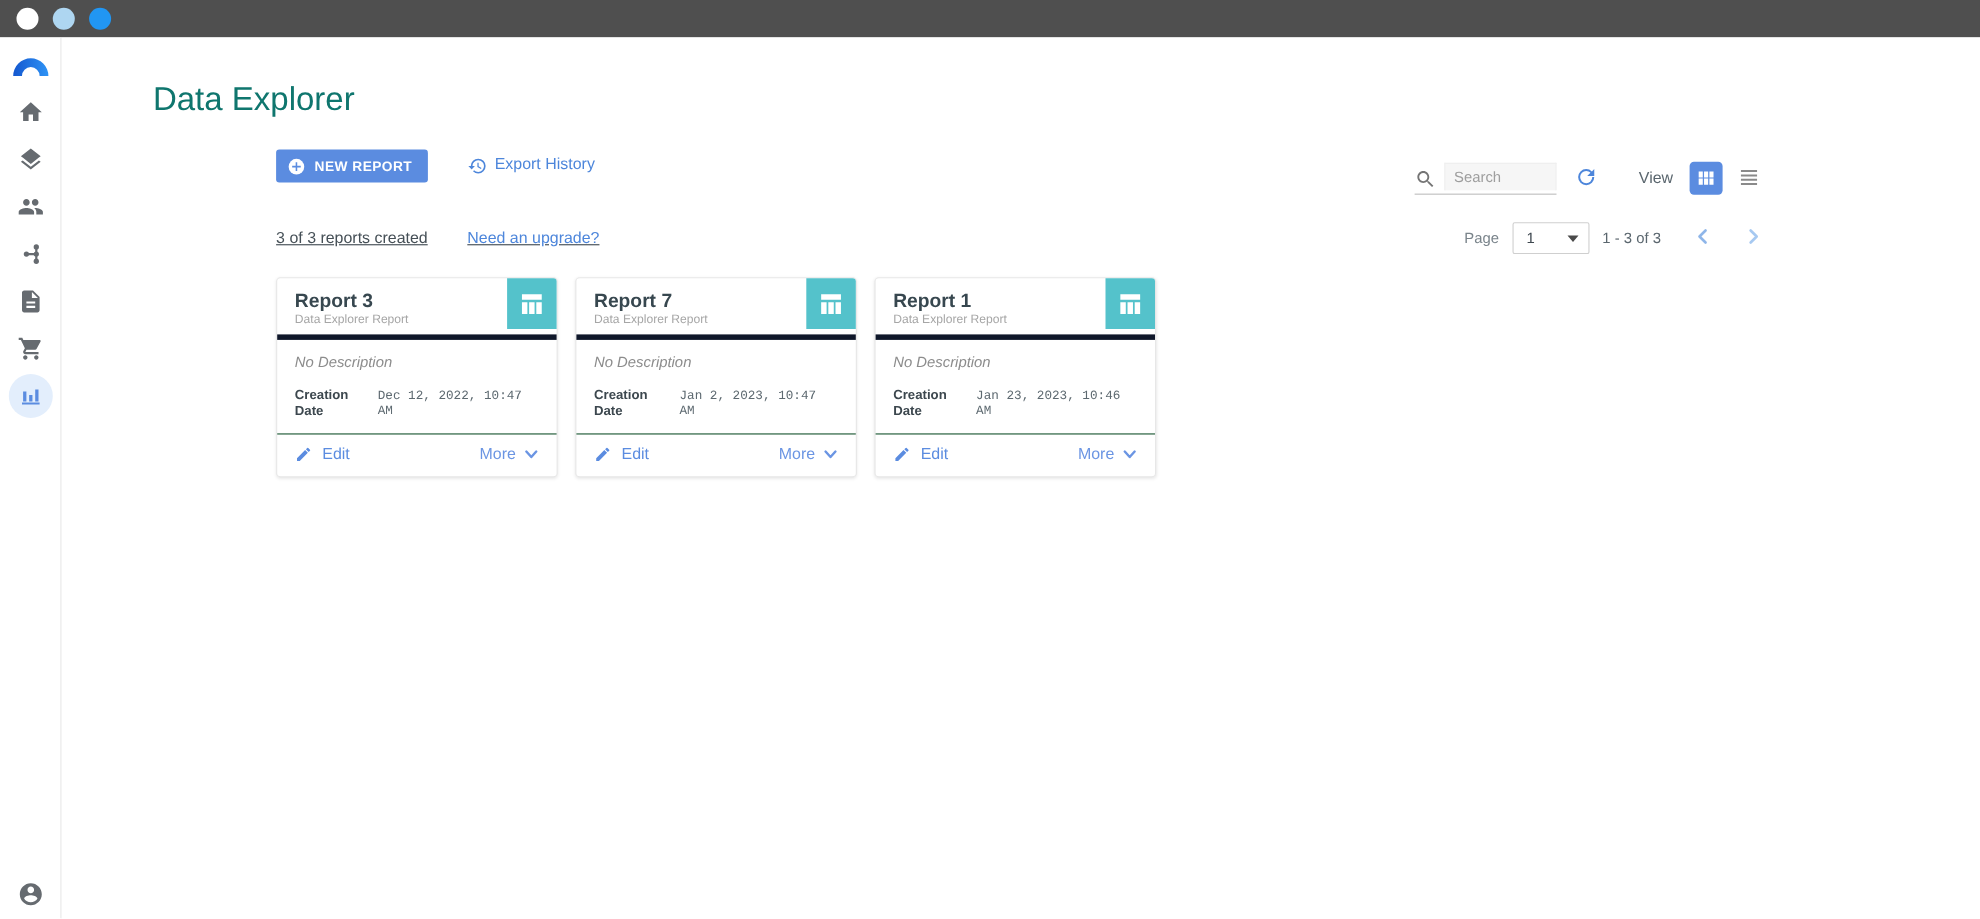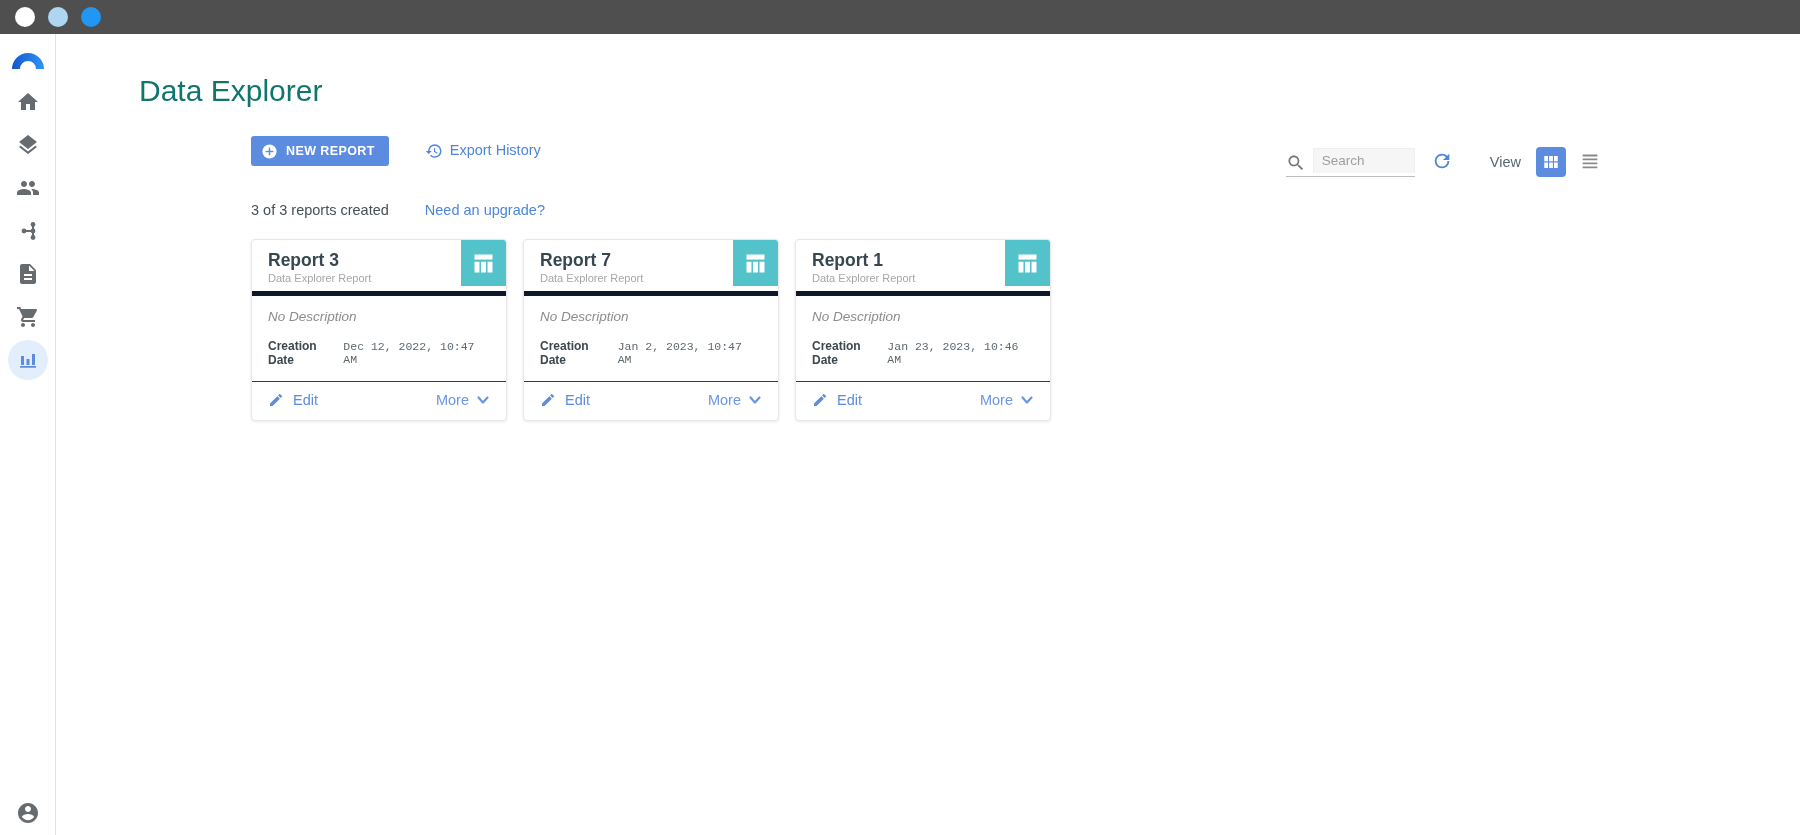--- a/index.html
+++ b/index.html
@@ -226,23 +226,41 @@
       </button>
       <button class="list-btn">
         <svg viewBox="0 0 24 24">
           <path d="M4 5h16v2H4zM4 9.3h16v2H4zM4 13.6h16v2H4zM4 17.9h16v2H4z"></path>
         </svg>
       </button>
     </div>
   </div>
 
   <div class="row info-row">
-    <div class="left-group" style="">
+    <div class="left-group" style="text-decoration:underline;">
       <span class="reports-created">3 of 3 reports created</span>
       <a class="link upgrade-link" style="margin-left:0;">Need an upgrade?</a>
+    </div>
+    <div class="pager">
+      <span class="page-label">Page</span>
+      <div class="page-select">
+        <span>1</span>
+        <span class="caret"></span>
+      </div>
+      <span class="range-text">1 - 3 of 3</span>
+      <button class="chev prev">
+        <svg viewBox="0 0 16 16">
+            <polyline points="10.5,2.5 5,8 10.5,13.5"></polyline>
+          </svg>
+      </button>
+      <button class="chev next">
+        <svg viewBox="0 0 16 16">
+            <polyline points="5.5,2.5 11,8 5.5,13.5"></polyline>
+          </svg>
+      </button>
     </div>
   </div>
 
   <div class="cards">
 
     <div class="card">
       <div class="card-header">
         <div class="card-title">Report 3</div>
         <div class="card-subtitle">Data Explorer Report</div>
         <div class="card-type-icon">

